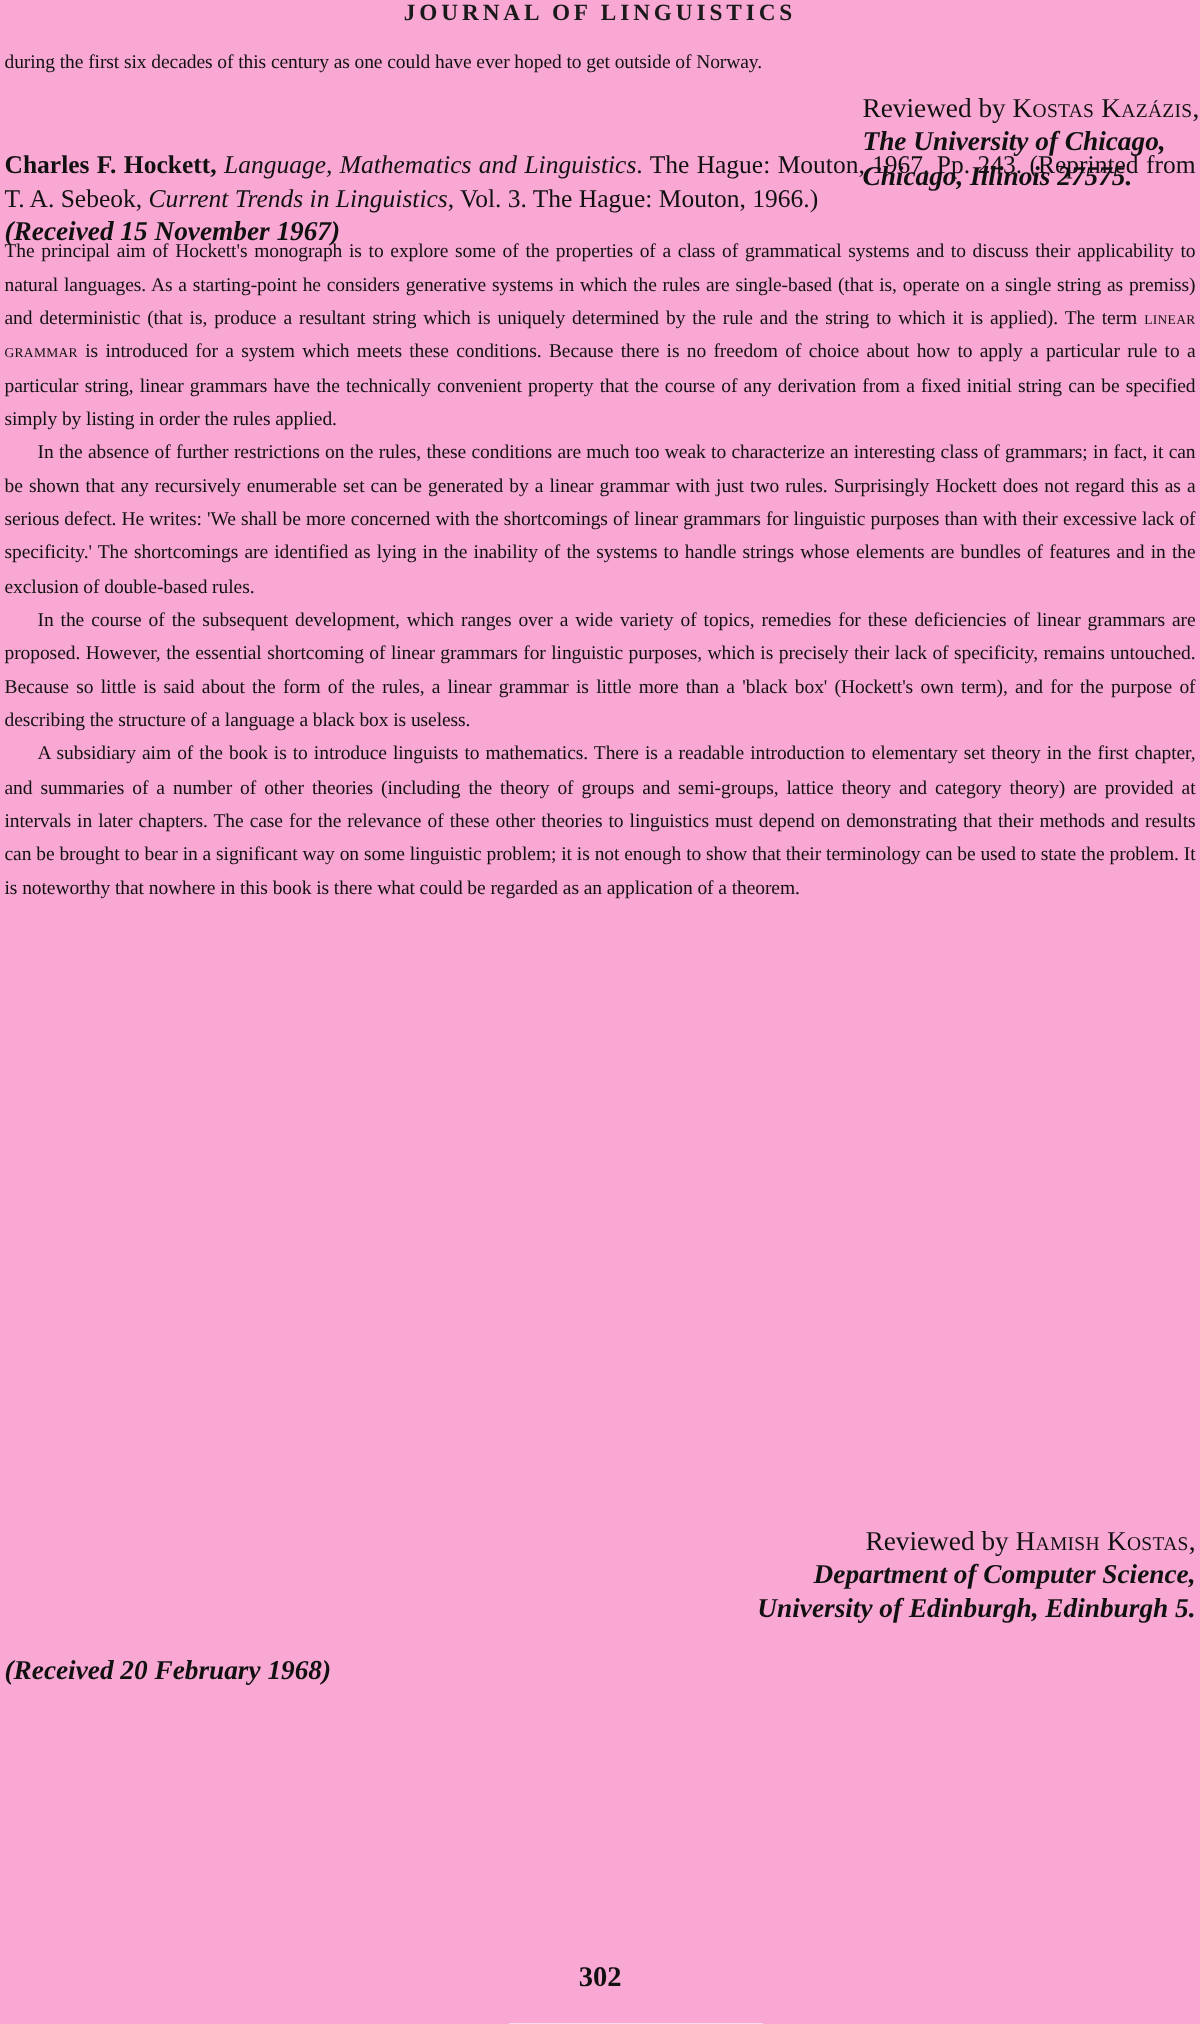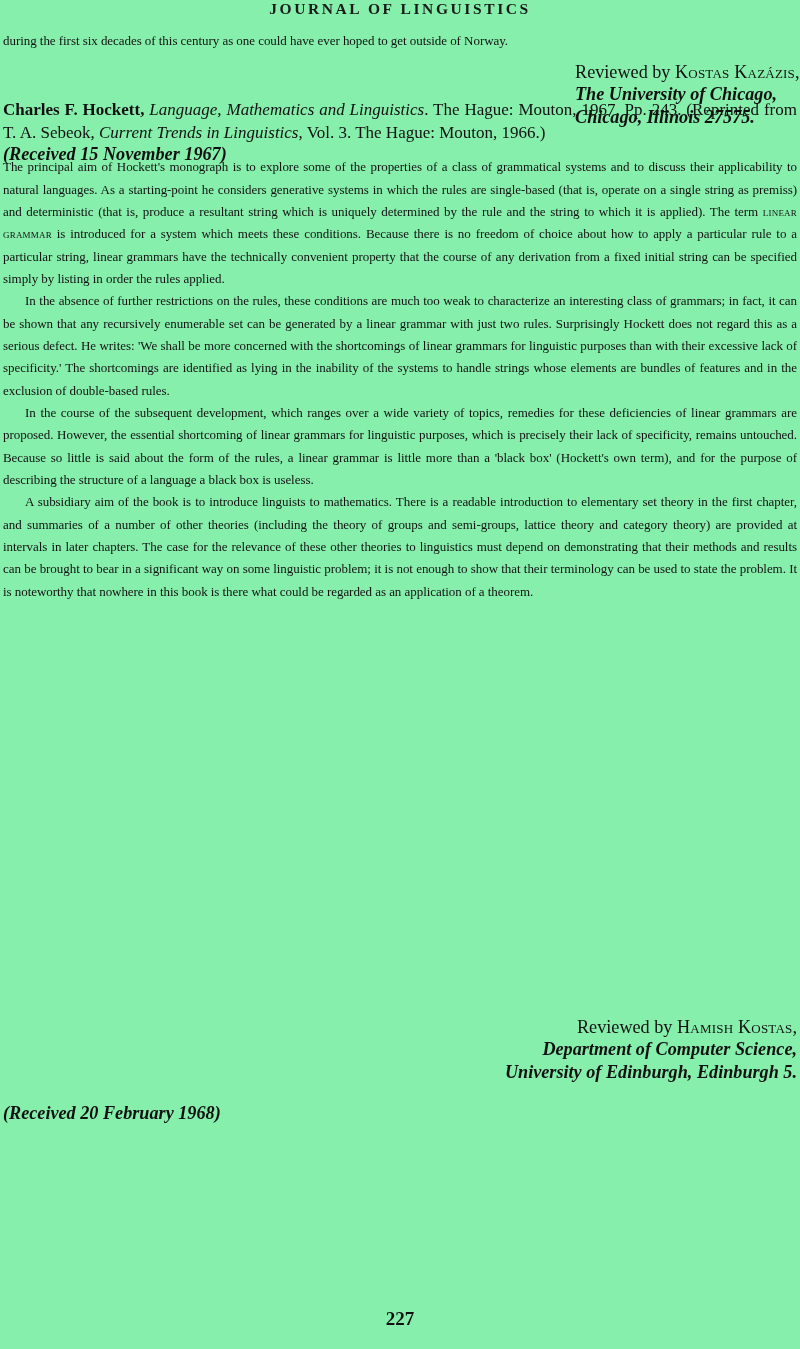--- a/index.html
+++ b/index.html
@@ -10,21 +10,21 @@
   }
   body {
     font-family: "Liberation Serif", "DejaVu Serif", serif;
     color: #111111;
   }
   #page {
     position: relative;
     width: 800px;
     height: 1349px;
     margin: 0 auto;
-    background: #86efac;
+    background: #f9a8d4;
     overflow: hidden;
   }
 
   
   .running-head {
     position: absolute;
     left: 0;
     top: 0;
     width: 800px;
     text-align: center;
@@ -153,15 +153,15 @@
   <div class="received abs" id="received-1">(Received 15 November 1967)</div>
 
   <div class="reviewed-block abs" id="reviewer-block-2">
     <div class="line-roman"><span>Reviewed by </span><span class="smallcaps">Hamish Kostas</span><span>,</span></div>
     <div class="line-italic">Department of Computer Science,</div>
     <div class="line-italic">University of Edinburgh, Edinburgh 5.</div>
   </div>
 
   <div class="received abs" id="received-2">(Received 20 February 1968)</div>
 
-  <div id="page-number">227</div>
+  <div id="page-number">302</div>
 
 </div>
 
 </body></html>

